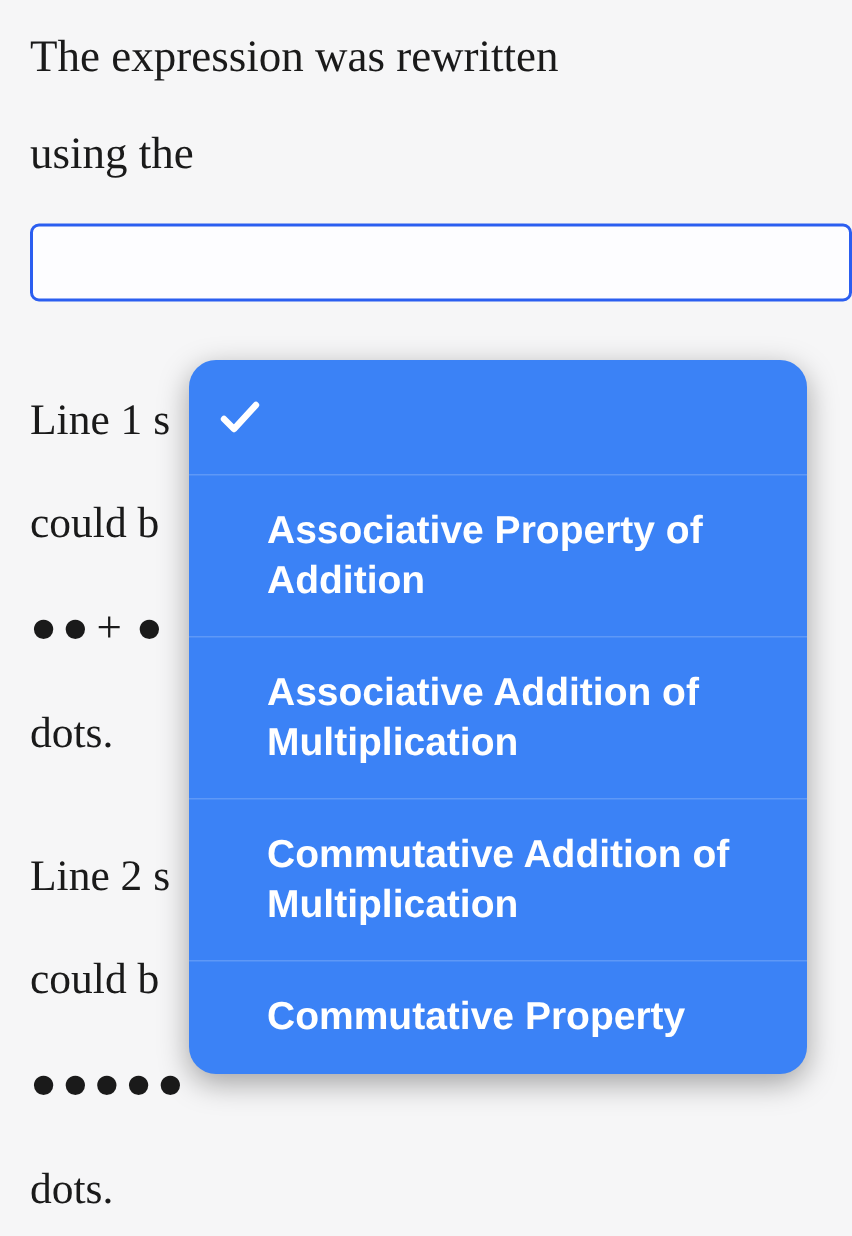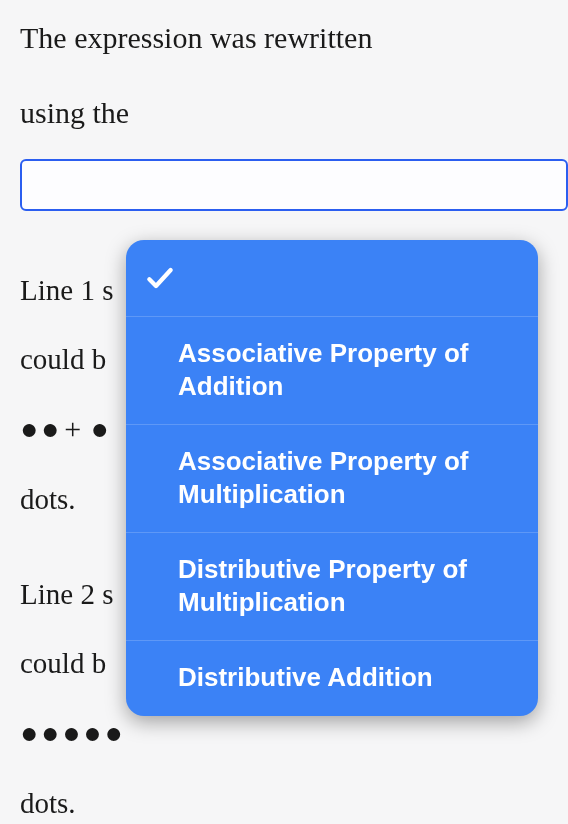--- a/index.html
+++ b/index.html
@@ -18,21 +18,21 @@
     height: 824px;
     box-sizing: border-box;
     padding: 0 20px;
   }
   .prompt {
     font-size: 30px;
     line-height: 1.35;
     padding-top: 18px;
   }
   .prompt-line1 { display: block; }
-  .prompt-line2 { display: block; margin-top: 34px; }
+  .prompt-line2 { display: block; margin-top: 24px; }
 
   .select-box {
     margin-top: 26px;
     height: 52px;
     border: 2px solid #2b5ef0;
     border-radius: 6px;
     background: #fdfdff;
     box-sizing: border-box;
     width: 548px; 
   }
@@ -140,23 +140,23 @@
         <svg viewBox="0 0 24 24" fill="none" stroke="#ffffff" stroke-width="3.2" stroke-linecap="round" stroke-linejoin="round">
           <polyline points="4 13 9 18 20 6"></polyline>
         </svg>
       </span>
       <span></span>
     </div>
     <div class="popover-item">
       <span>Associative Property of Addition</span>
     </div>
     <div class="popover-item">
-      <span>Associative Property of Multiplication</span>
+      <span>Associative Addition of Multiplication</span>
     </div>
     <div class="popover-item">
-      <span>Distributive Property of Multiplication</span>
+      <span>Commutative Addition of Multiplication</span>
     </div>
     <div class="popover-item">
-      <span>Distributive Addition</span>
+      <span>Commutative Property</span>
     </div>
   </div>
 
 </div>
 
 </body></html>

